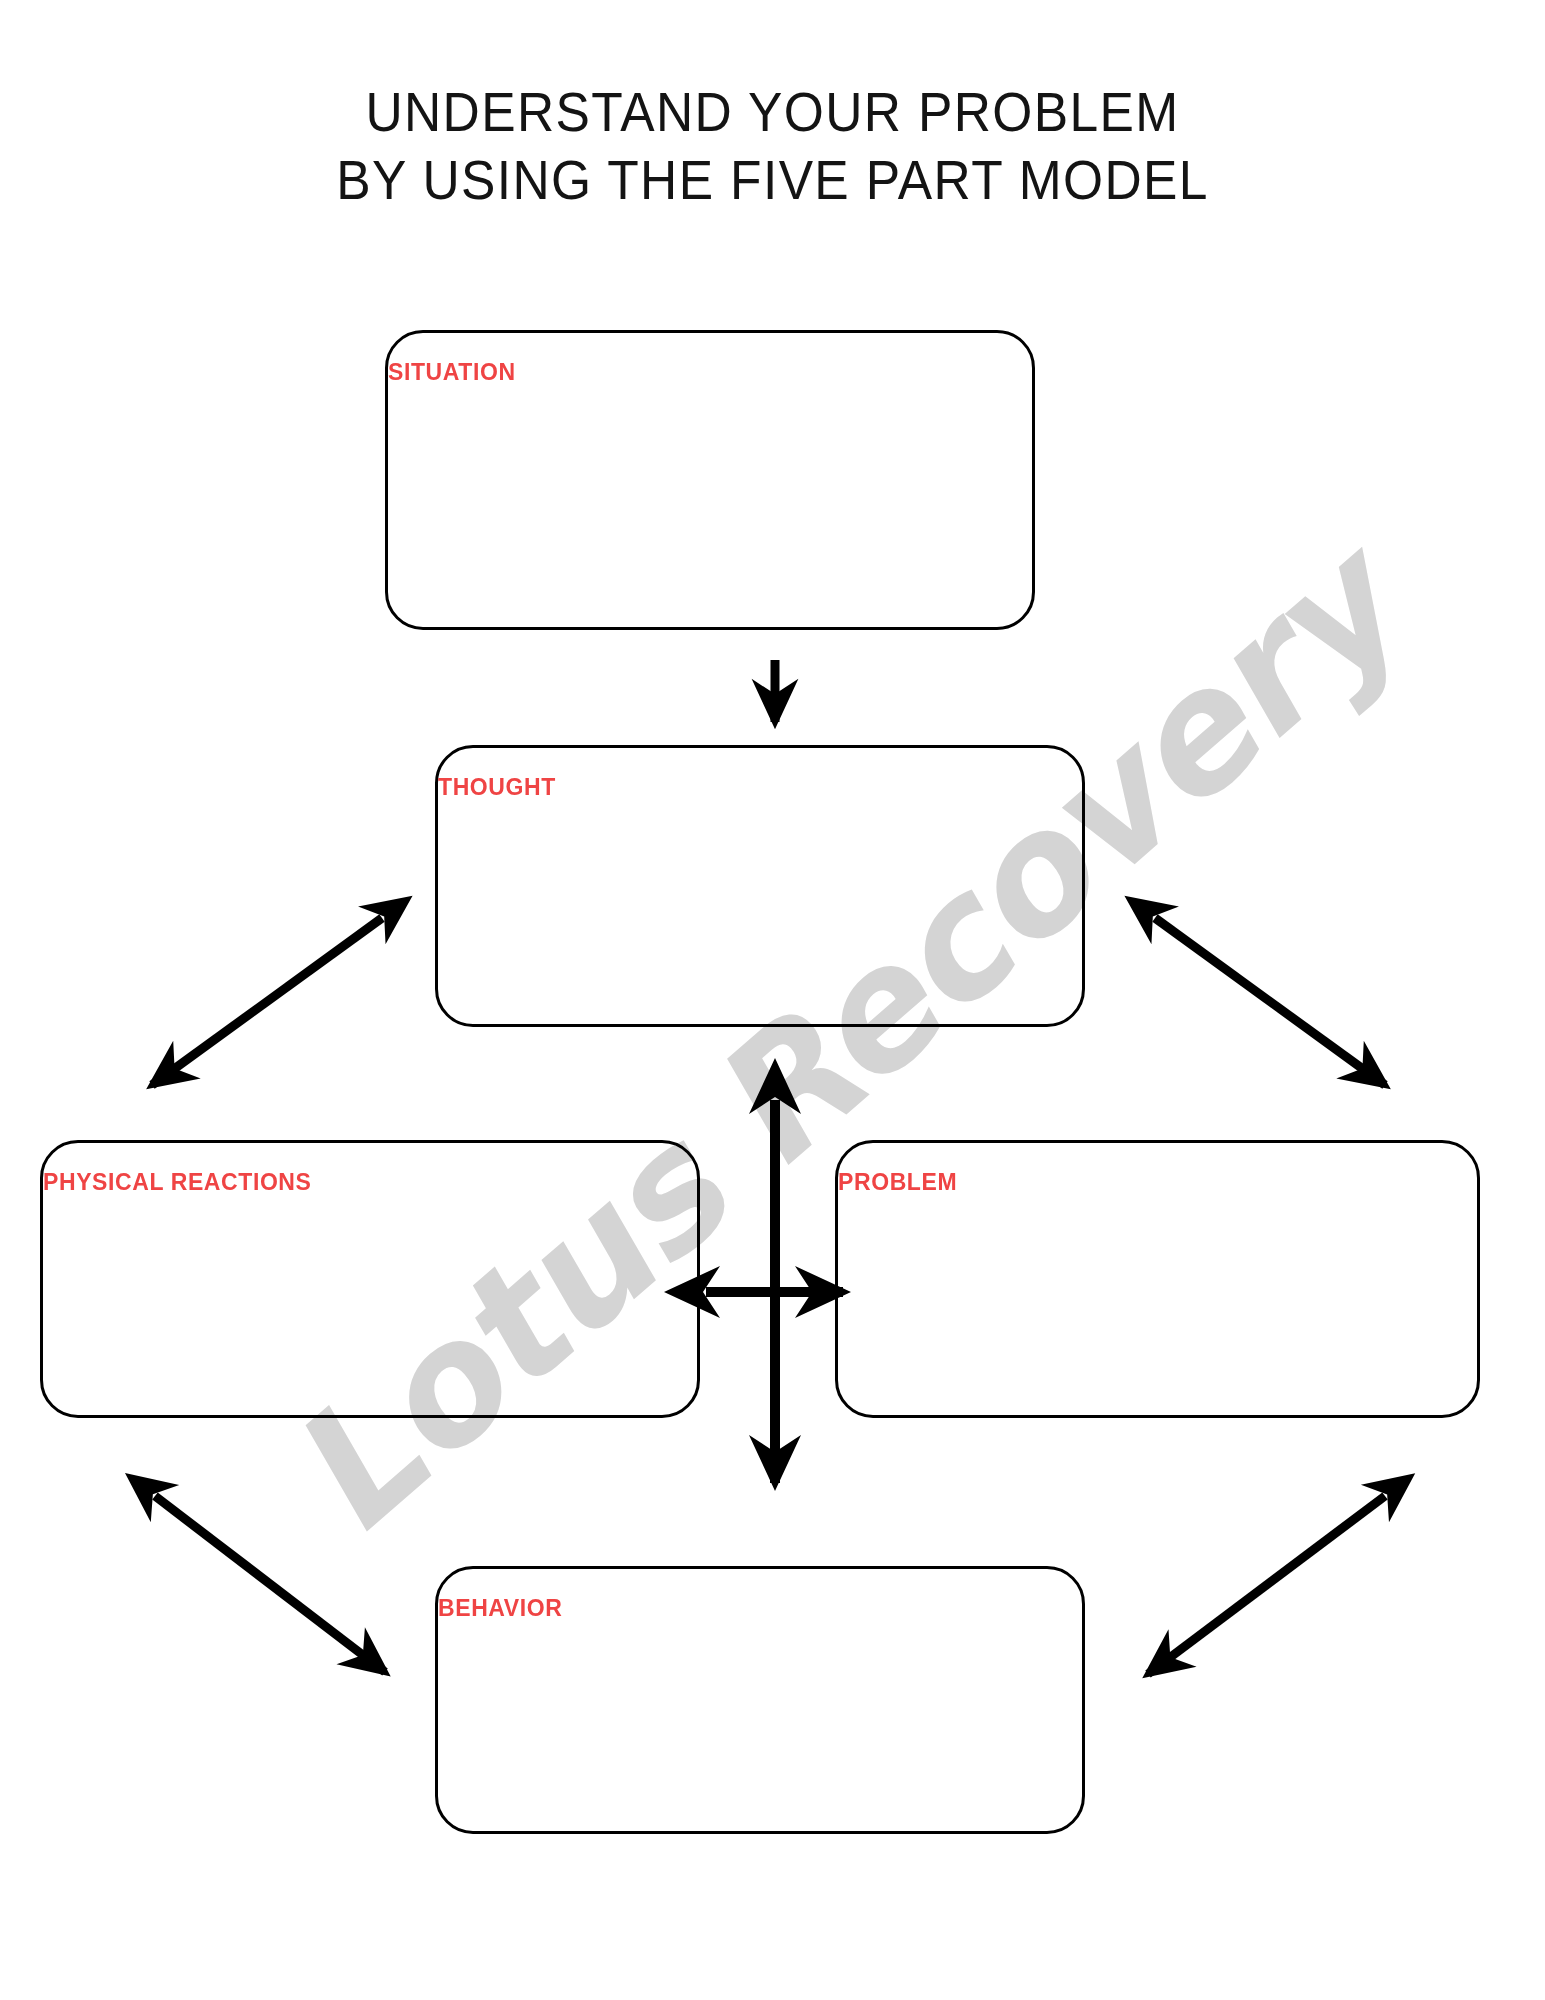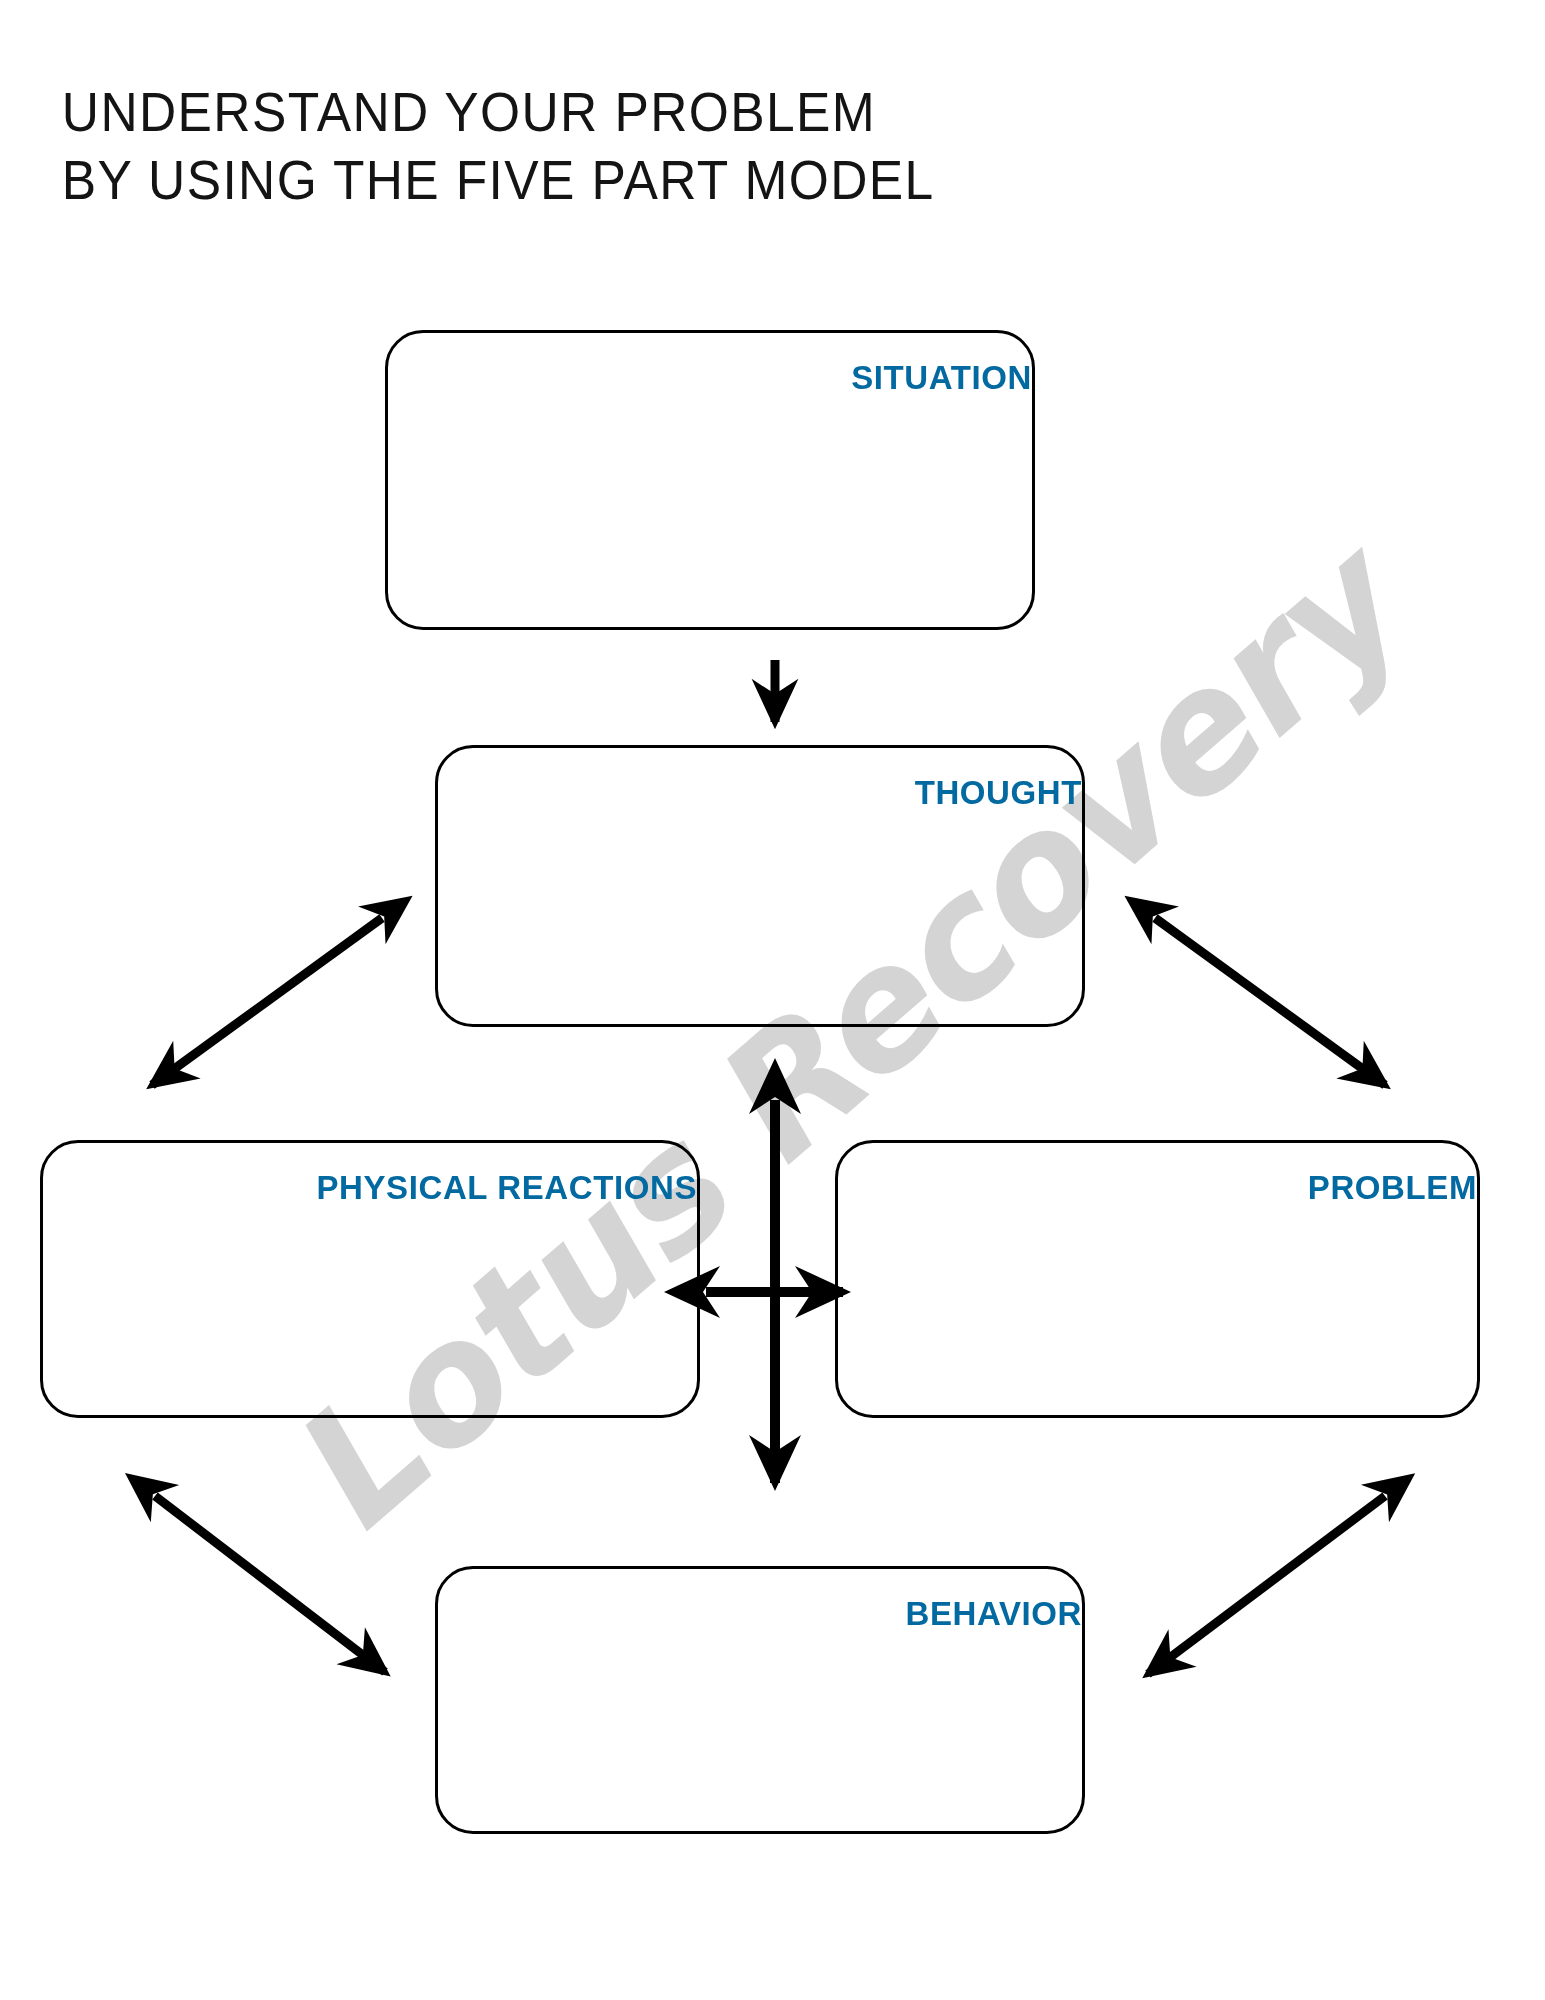--- a/index.html
+++ b/index.html
@@ -15,20 +15,21 @@
     overflow: hidden;
     font-family: "Liberation Sans", sans-serif;
   }
 
   
   #title-block {
     position: absolute;
     left: 0;
     top: 78px;
     width: 1545px;
+    text-align: center;
     color: #111111;
   }
   .title-line {
     font-family: "Liberation Sans", sans-serif;
     font-weight: 300;
     font-size: 56px;
     line-height: 68px;
     letter-spacing: 1.5px;
     transform: scaleX(0.92);
     transform-origin: center center;
@@ -71,26 +72,26 @@
     border: 3px solid #000000;
     border-radius: 38px;
     background: transparent;
     z-index: 10;
   }
   .pbox-label {
     position: absolute;
     left: 0;
     top: 26px;
     width: 100%;
-    text-align: right;
+    text-align: left;
     font-family: "Liberation Sans", sans-serif;
     font-weight: bold;
-    font-size: 33px;
+    font-size: 23px;
     letter-spacing: 0.6px;
-    color: #0369a1;
+    color: #ef4444;
   }
 
   #box-situation { left: 385px;  top: 330px;  width: 650px; height: 300px; }
   #box-thought   { left: 435px;  top: 745px;  width: 650px; height: 282px; padding-left: 40px; }
   #box-physical  { left: 40px;   top: 1140px; width: 660px; height: 278px; }
   #box-emotions  { left: 835px;  top: 1140px; width: 645px; height: 278px; }
   #box-behavior  { left: 435px;  top: 1540px; width: 650px; height: 268px; margin-top: 26px; }
 
   
   #arrows {

